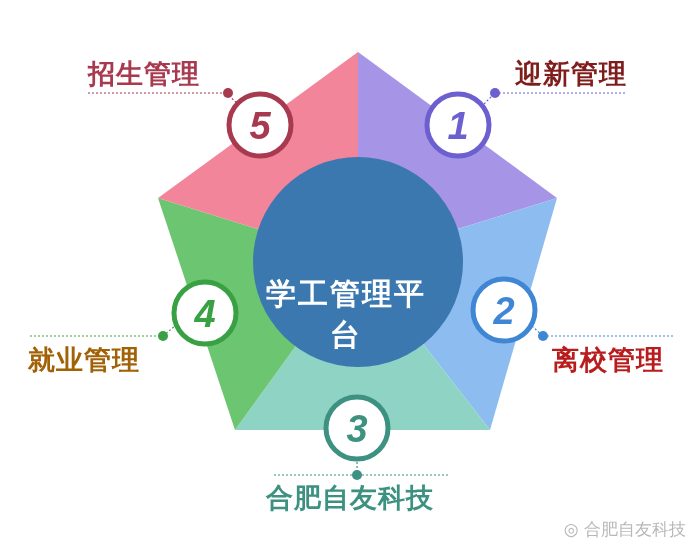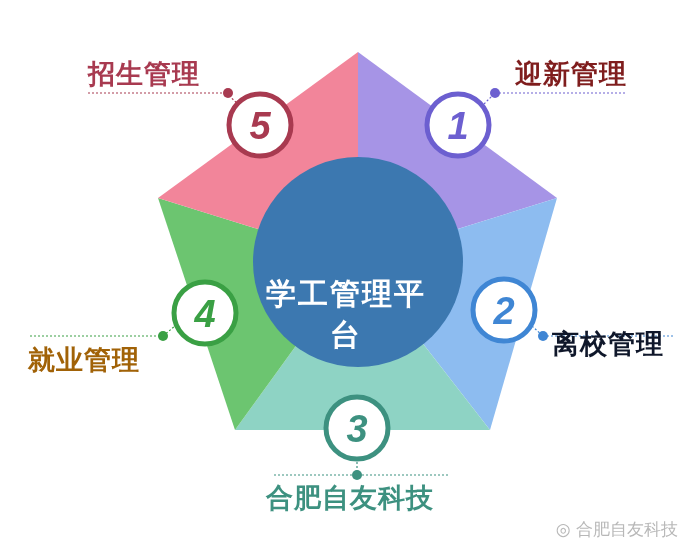--- a/index.html
+++ b/index.html
@@ -2,21 +2,21 @@
 <html><head>
 <meta charset="utf-8">
 <style>
   html, body { margin:0; padding:0; background:#ffffff; }
   body { width:700px; height:551px; position:relative; overflow:hidden;
          font-family: "DejaVu Sans", "Liberation Sans", sans-serif; }
   svg.bg { position:absolute; left:0; top:0; }
   .label { position:absolute; font-weight:bold; font-size:27px; letter-spacing:1px; white-space:nowrap; }
   .center-title { position:absolute; left:253px; top:240px; width:186px; text-align:center;
                   color:#ffffff; font-weight:bold; font-size:30px; letter-spacing:2px;margin-top:34px; }
-  .watermark { position:absolute; right:22px; bottom:10px; color:#b8b8b8; font-size:17px; }
+  .watermark { position:absolute; right:14px; bottom:10px; color:#b8b8b8; font-size:17px; }
 </style>
 </head>
 <body>
 
 <svg class="bg" width="700" height="551" viewBox="0 0 700 551">
 
   <polygon points="358,52 557,198 358,260" fill="#a694e6"></polygon>
   <polygon points="557,198 490,430 358,260" fill="#8dbcf0"></polygon>
   <polygon points="490,430 235,430 358,260" fill="#8ed3c4"></polygon>
   <polygon points="235,430 158,198 358,260" fill="#6cc570"></polygon>
@@ -63,20 +63,20 @@
   <g>
     <circle cx="357" cy="428" r="31" fill="#ffffff" stroke="#3d9180" stroke-width="5"></circle>
     <text x="357" y="442" text-anchor="middle" font-family="Liberation Sans, sans-serif" font-style="italic" font-weight="bold" font-size="38" fill="#3d9180">3</text>
   </g>
 </svg>
 
 <div class="center-title">学工管理平台</div>
 
 <div class="label" style="left:88px; top:56px; color:#a83a50;">招生管理</div>
 <div class="label" style="left:515px; top:56px; color:#7f1d1d;">迎新管理</div>
-<div class="label" style="left:552px; top:326px; color:#0f172a;">离校管理</div>
+<div class="label" style="left:552px; top:342px; color:#b91c1c;">离校管理</div>
 <div class="label" style="left:28px; top:342px; color:#a16207;">就业管理</div>
 <div class="label" style="left:266px; top:480px; color:#3d9180;">合肥自友科技</div>
 
 <div class="watermark">
   <span>◎</span>
   <span>合肥自友科技</span>
 </div>
 
 </body></html>

